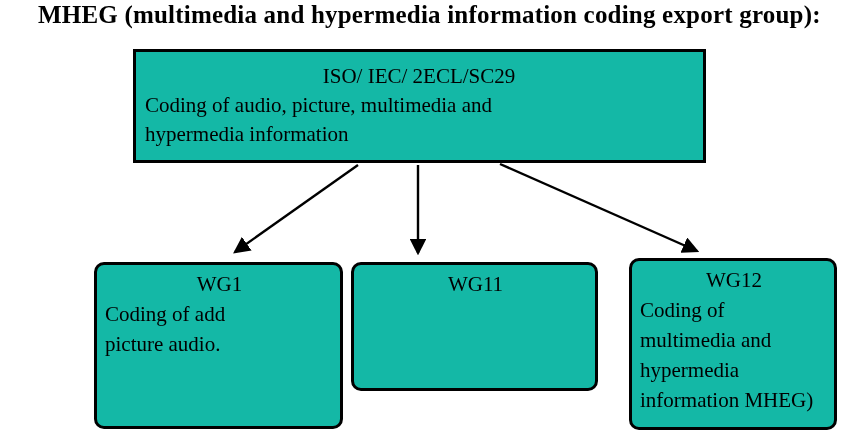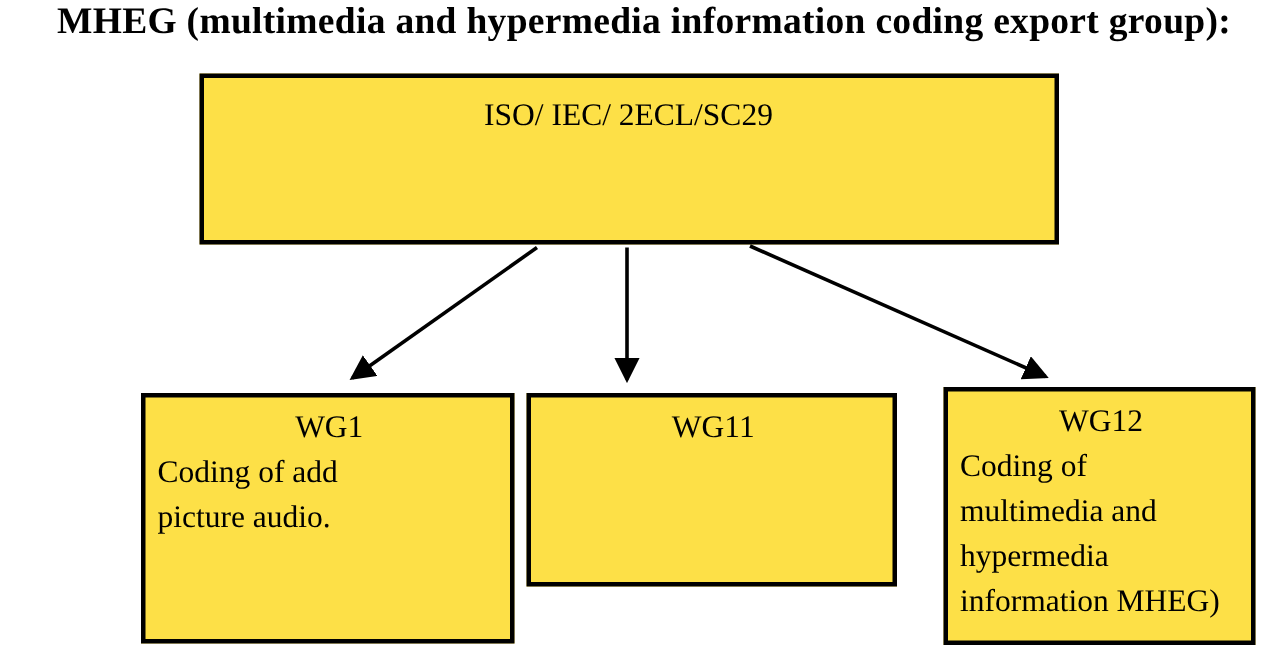--- a/index.html
+++ b/index.html
@@ -6,41 +6,43 @@
   .canvas{
     position:relative;width:856px;height:436px;background:#ffffff;
     font-family:"Liberation Serif", serif;color:#000;overflow:hidden;margin-left:36px;
   }
   .page-title{
     position:absolute;left:2px;top:1px;font-size:25px;font-weight:bold;
     white-space:nowrap;letter-spacing:0.2px;
   }
   .node{
     position:absolute;border:3px solid #000;box-sizing:border-box;
-    background:#fde047;font-size:21px;
+    background:#14b8a6;font-size:21px;
   }
   .node .heading{text-align:center;margin:0;}
   .node .body{margin:0;white-space:pre-line;}
   .node-root{left:97px;top:49px;width:573px;height:114px;padding:10px 10px 0 9px;line-height:29px;}
-  .node-child{line-height:30px;padding:4px 6px 0 8px;}
+  .node-child{line-height:30px;padding:4px 6px 0 8px;border-radius:10px;}
   .node-wg1{left:58px;top:262px;width:249px;height:167px;}
   .node-wg11{left:315px;top:262px;width:247px;height:129px;}
   .node-wg12{left:593px;top:258px;width:208px;height:172px;}
   .arrows{position:absolute;left:0;top:0;width:856px;height:436px;pointer-events:none;}
   .arrow-line{stroke:#000000;stroke-width:2.4;fill:none;}
 </style>
 </head>
 <body>
 
 <div class="canvas">
 
   <div class="page-title">MHEG (multimedia and hypermedia information coding export group):</div>
 
   <div class="node node-root">
     <div class="heading">ISO/ IEC/ 2ECL/SC29</div>
+    <div class="body">Coding of audio, picture, multimedia and
+hypermedia information</div>
   </div>
 
   <svg class="arrows" viewBox="0 0 856 436" xmlns="http://www.w3.org/2000/svg">
     <defs>
       <marker id="ah" markerWidth="7" markerHeight="7" refX="6" refY="3.5" orient="auto" markerUnits="strokeWidth">
         <path d="M0,0 L7,3.5 L0,7 Z" fill="#000000"></path>
       </marker>
     </defs>
     <line class="arrow-line" x1="322" y1="165" x2="199" y2="252" marker-end="url(#ah)"></line>
     <line class="arrow-line" x1="382" y1="165" x2="382" y2="253" marker-end="url(#ah)"></line>

